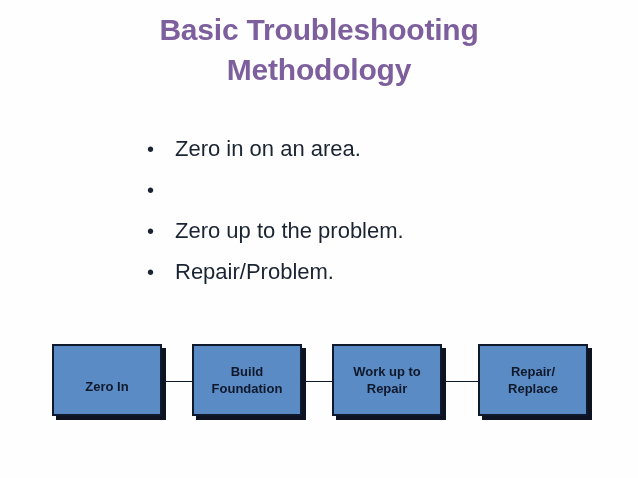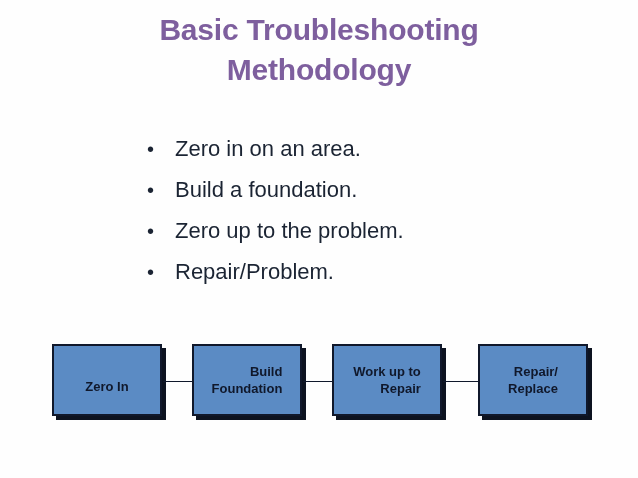--- a/index.html
+++ b/index.html
@@ -86,21 +86,21 @@
     box-shadow: 4px 4px 0 0 #0d1320;
     display: flex;
     align-items: center;
     justify-content: center;
   }
   .flow-box-label {
     color: #10182b;
     font-size: 13px;
     font-weight: bold;
     line-height: 17px;
-    text-align: right;
+    text-align: center;
     white-space: pre-line;
     padding: 0 4px;
   }
   .flow-box.b1 { left: 52px;  width: 110px; }
   .flow-box.b2 { left: 192px; width: 110px; }
   .flow-box.b3 { left: 332px; width: 110px; }
   .flow-box.b4 { left: 478px; width: 110px; }
 
   .flow-box.b1 .flow-box-label { transform: translateY(6px); }
 
@@ -126,21 +126,20 @@
 
   <div class="bullets">
 
     <div class="bullet-row">
       <span class="bullet-dot">•</span>
       <span class="bullet-text">Zero in on an area.</span>
     </div>
 
     <div class="bullet-row">
       <span class="bullet-dot">•</span>
-      <span class="bullet-text">Build a foundation.</span>
     </div>
 
     <div class="bullet-row">
       <span class="bullet-dot">•</span>
       <span class="bullet-text">Zero up to the problem.</span>
     </div>
 
     <div class="bullet-row">
       <span class="bullet-dot">•</span>
       <span class="bullet-text">Repair/Problem.</span>

